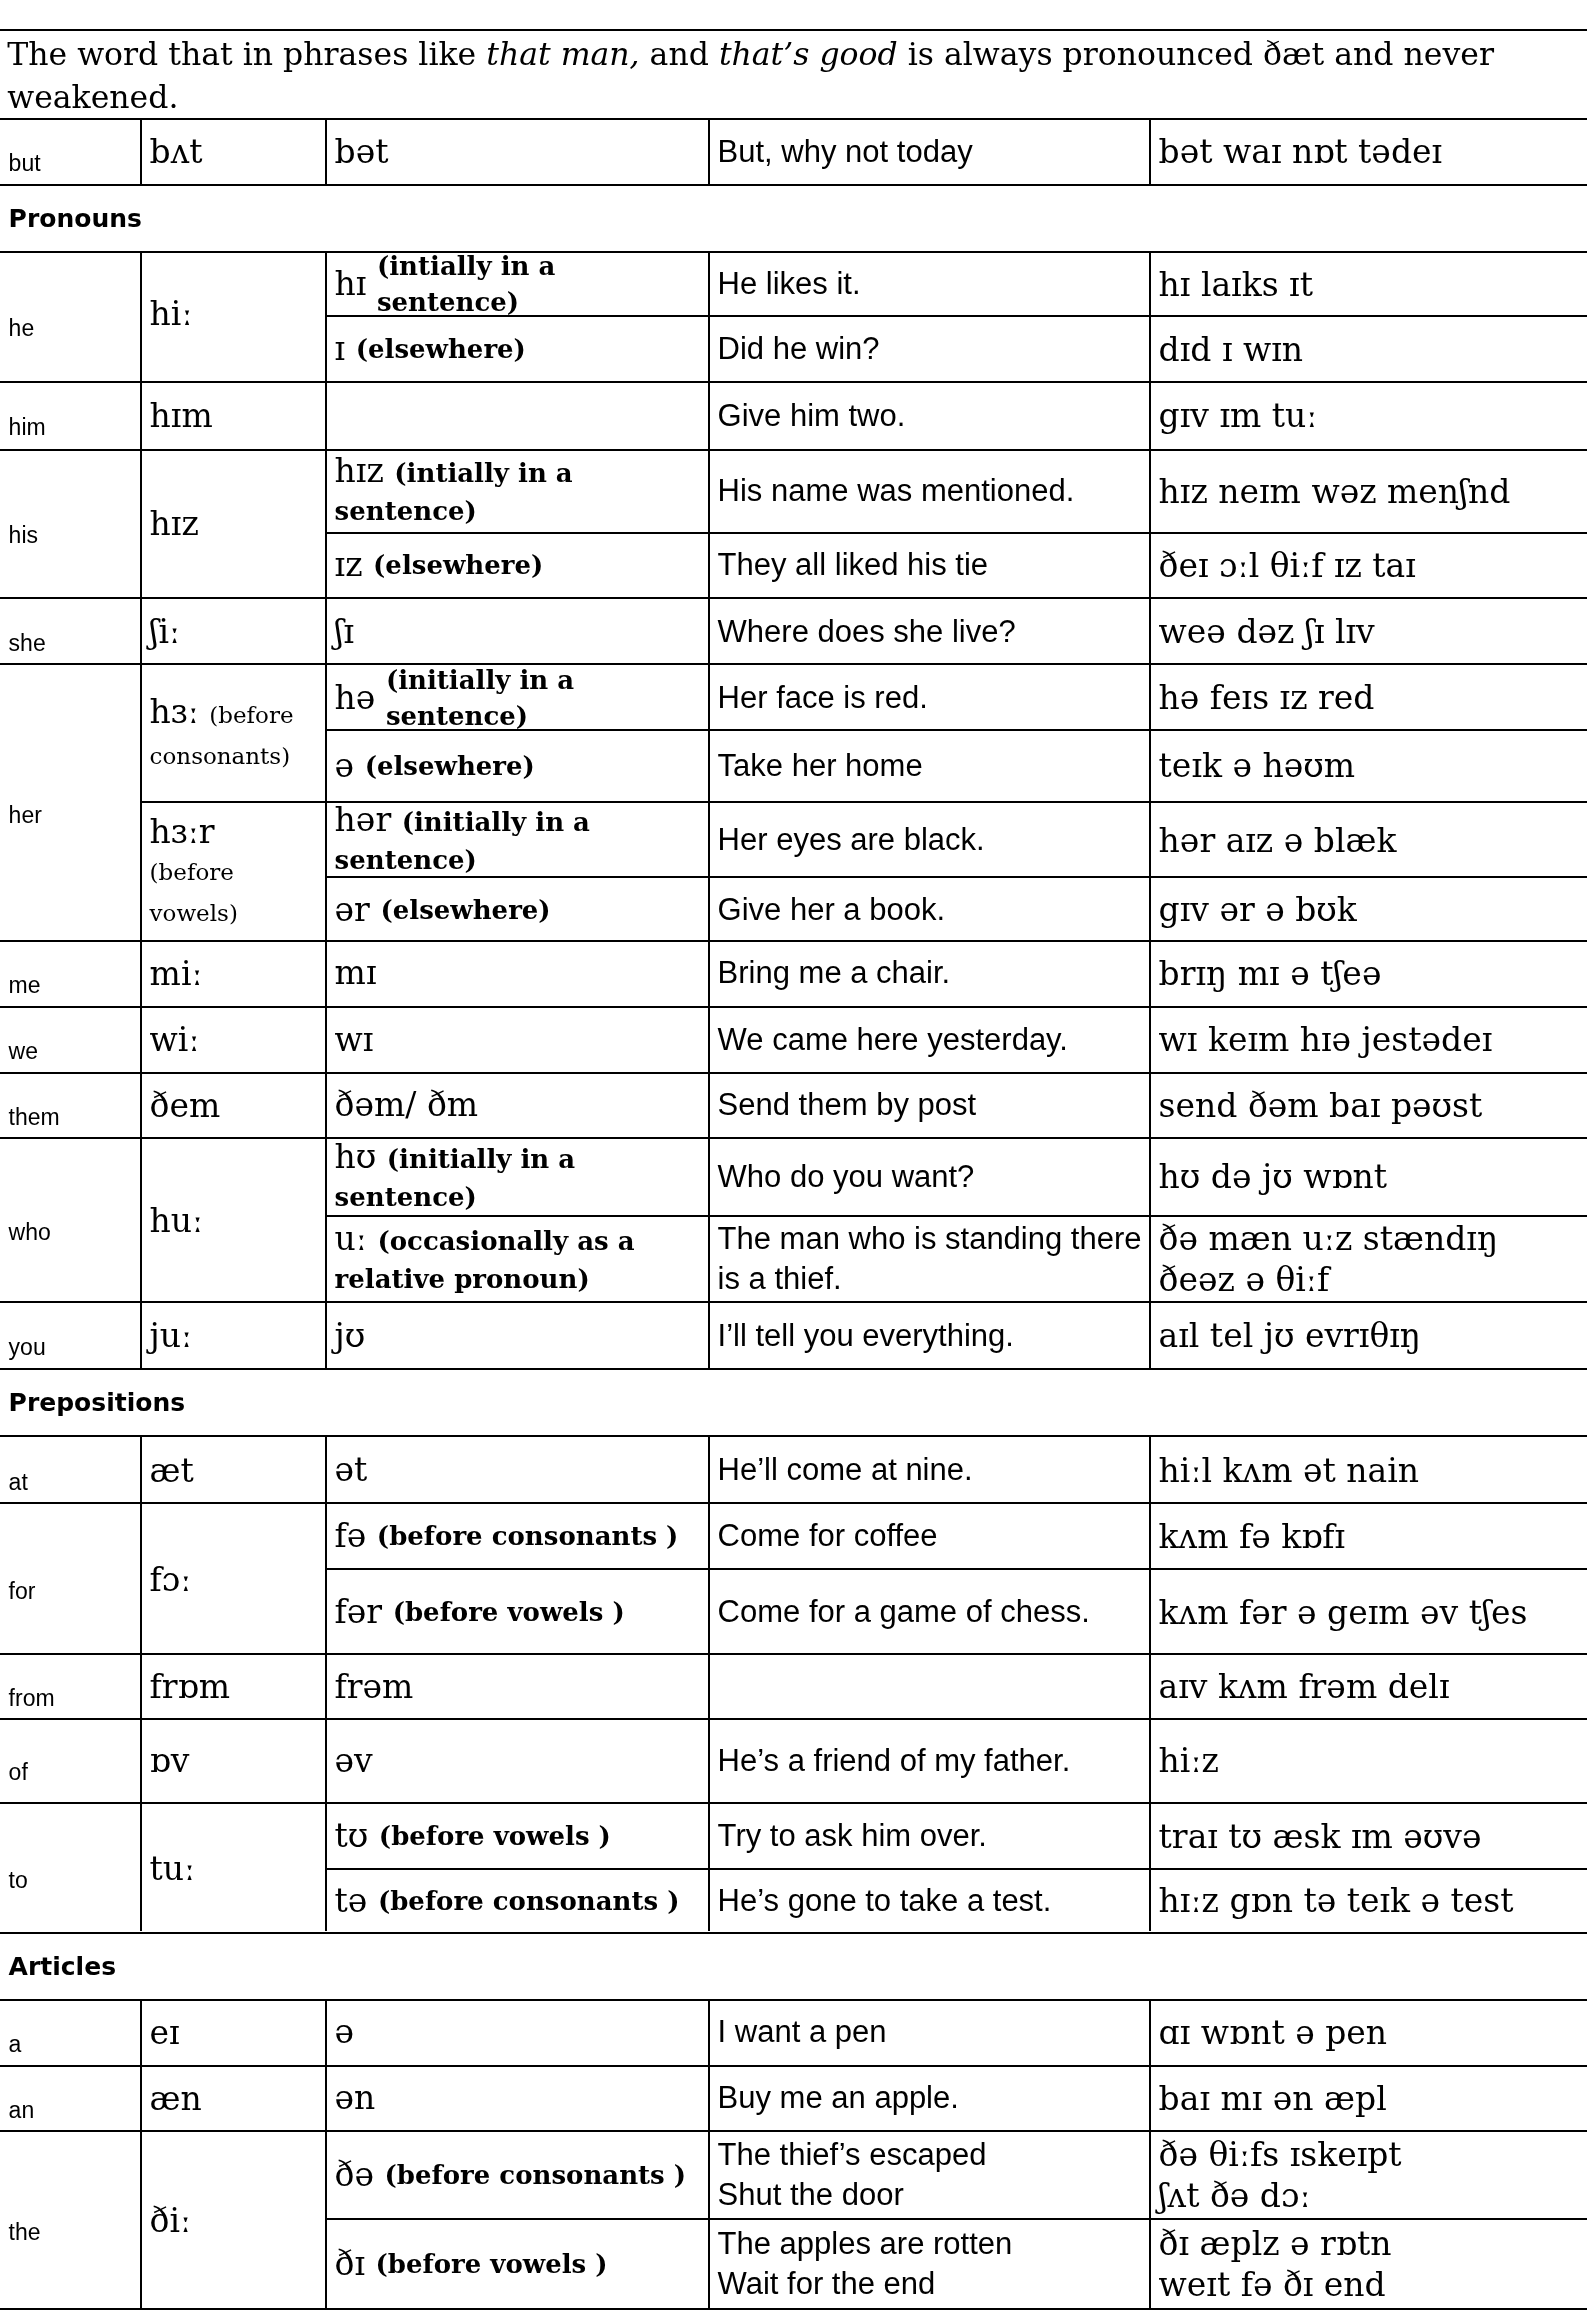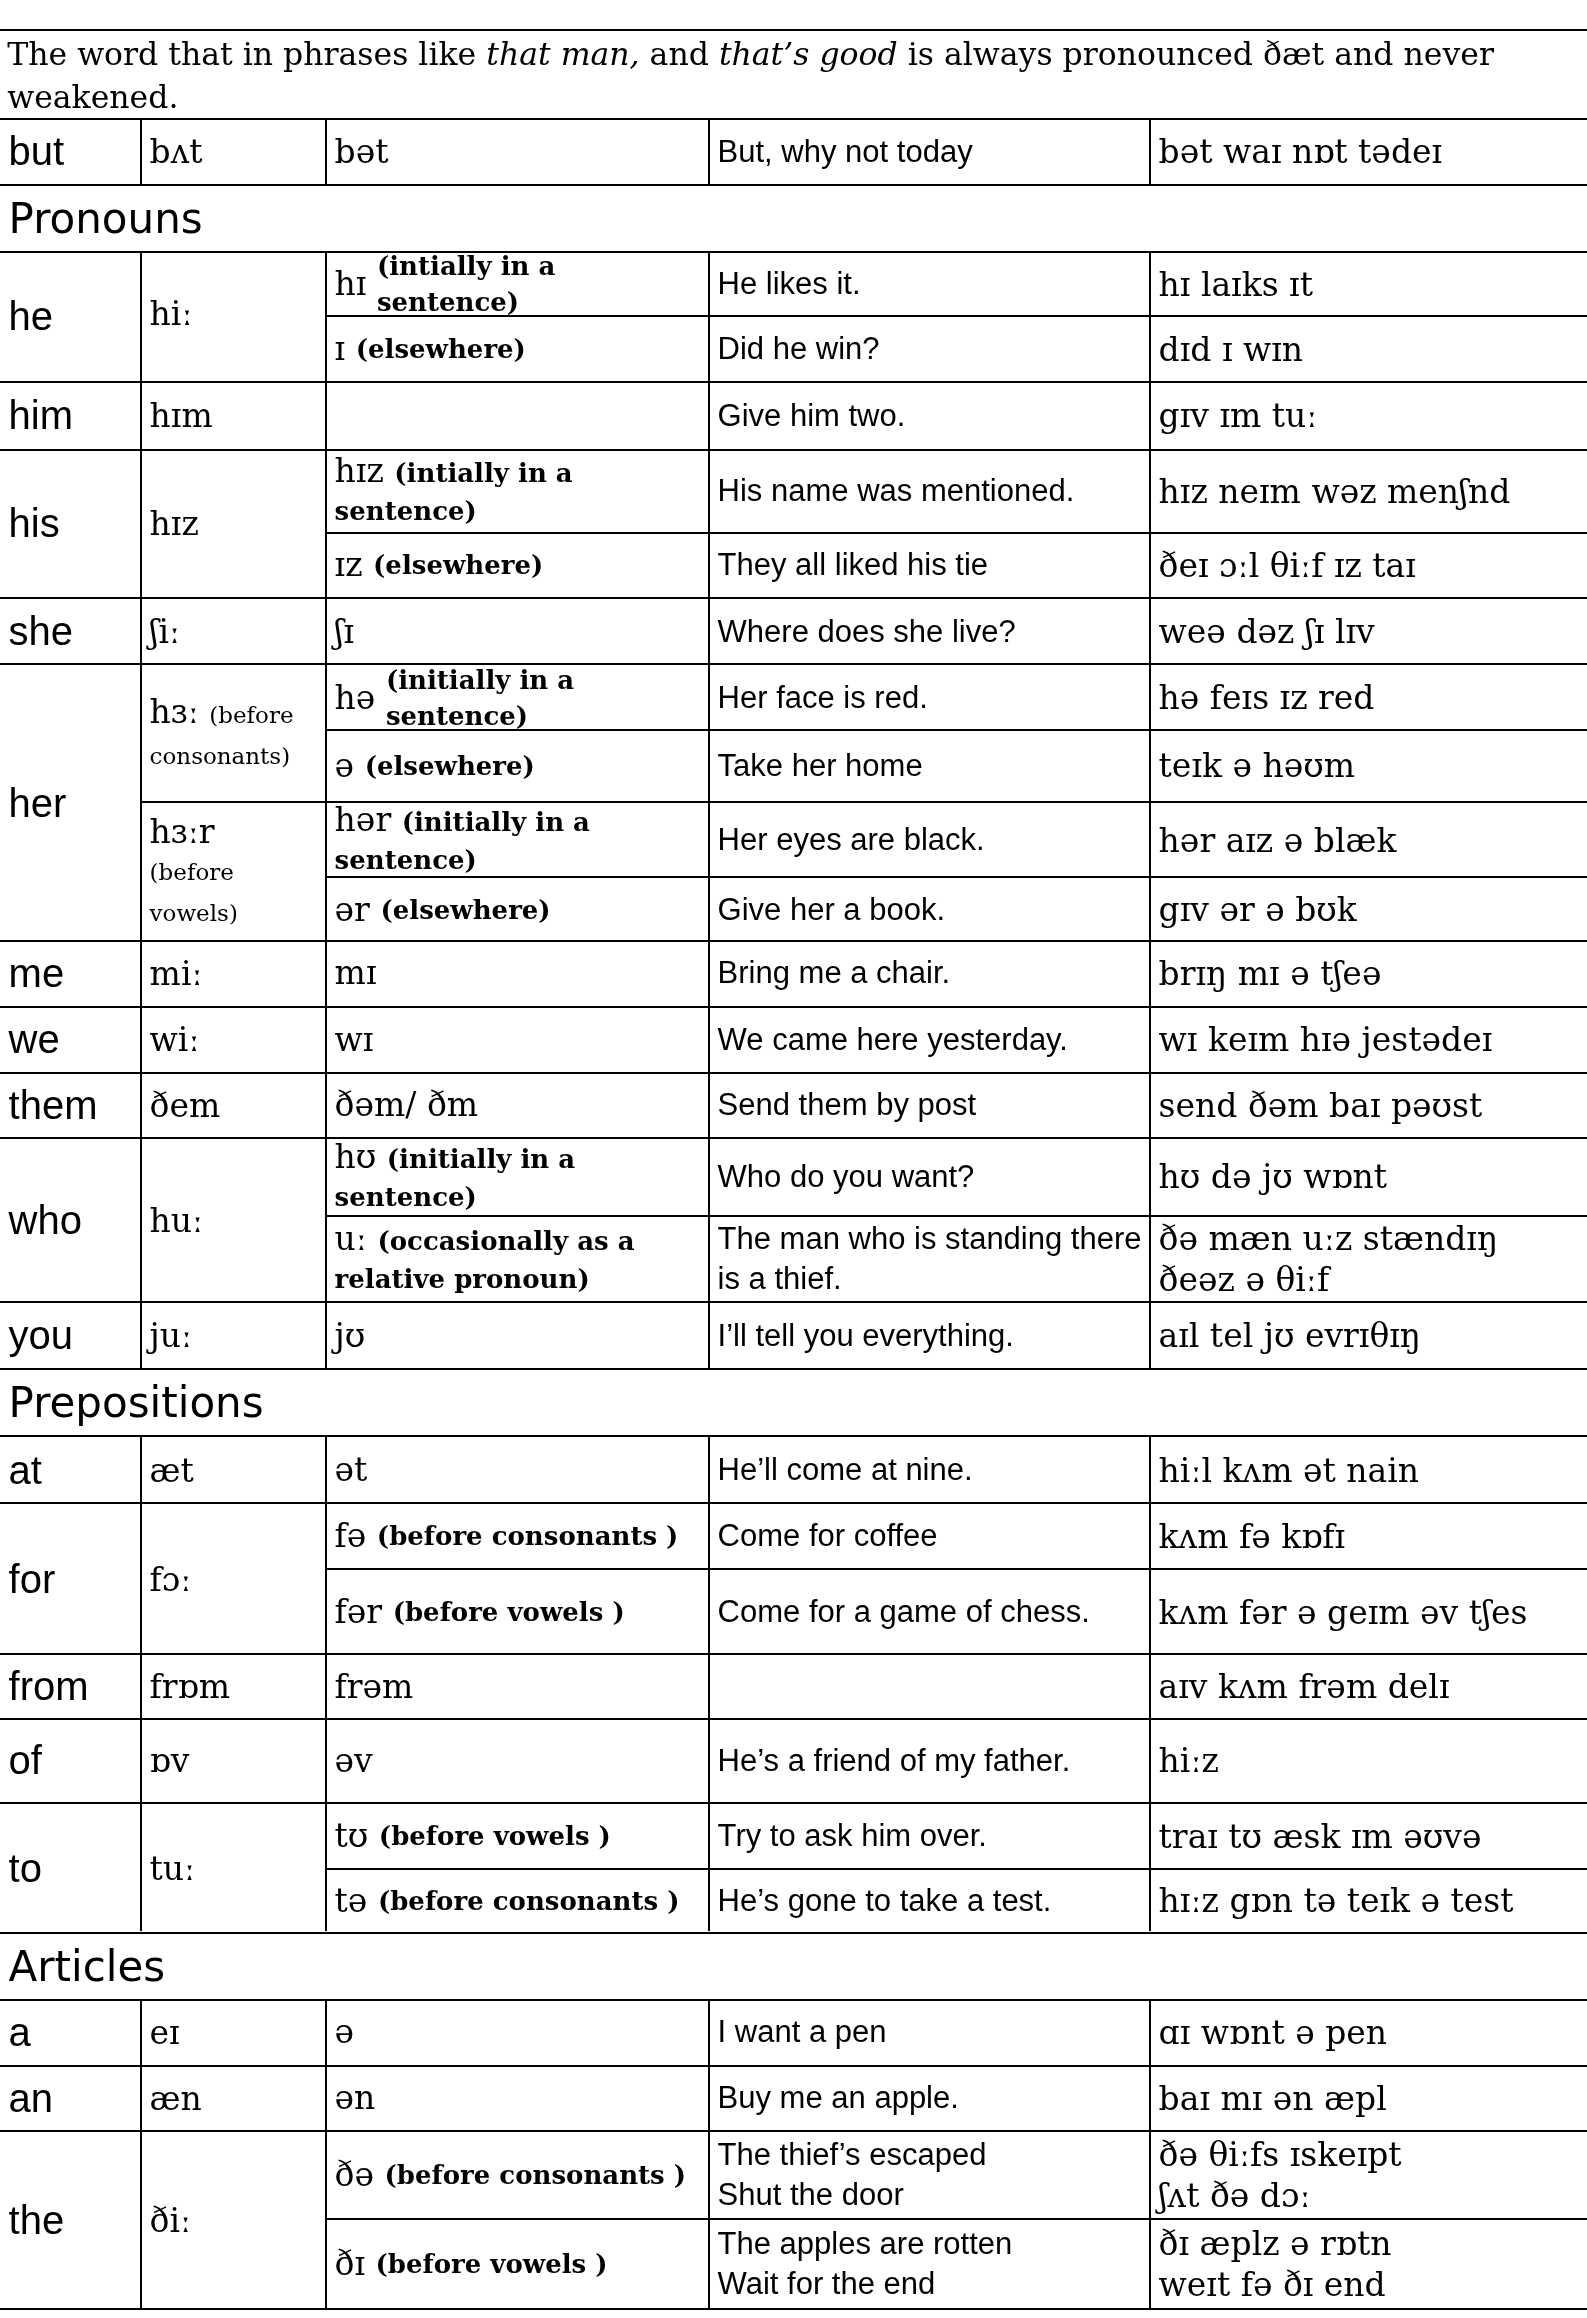--- a/index.html
+++ b/index.html
@@ -10,31 +10,31 @@
   .intro {
     position: absolute; left: 7.2px; top: 33px; width: 1560px;
     font-family: "DejaVu Serif", "Liberation Serif", serif;
     font-size: 31.5px; line-height: 43px;
   }
   .intro i { font-style: italic; }
   .cell {
     position: absolute; display: flex; align-items: center;
     box-sizing: border-box; padding-left: 8.6px; padding-right: 5.7px;
   }
-  .c-word { font-family: "Liberation Sans", sans-serif; font-size: 40px; }
+  .c-word { font-family: "Liberation Sans", sans-serif; font-size: 23px; margin-top: 12px; }
   .c-ipa  { font-family: "DejaVu Serif", "Liberation Serif", serif; font-size: 33px; line-height: 37px; }
   .c-weak { font-family: "DejaVu Serif", "Liberation Serif", serif; font-size: 33px; line-height: 36px; }
   .c-weak .note { font-size: 26px; font-weight: bold; }
   .c-strong-note { font-size: 23px; }
   .c-sent { font-family: "Liberation Sans", sans-serif; font-size: 31px; line-height: 40px; }
   .c-trans { font-family: "DejaVu Serif", "Liberation Serif", serif; font-size: 33px; line-height: 41px; }
   .section-label {
     position: absolute; left: 8.6px;
-    font-family: "DejaVu Sans", sans-serif; font-size: 42px;
-    display: flex; align-items: center;
+    font-family: "DejaVu Sans", sans-serif; font-size: 25px;
+    display: flex; align-items: center; font-weight: bold;
   }
   .multi { display: block; }
 </style>
 </head>
 <body>
 
 <div class="page">
 
   <div class="hline" style="top:29px"></div>
   <div class="intro"><span>The word that in phrases like </span><i>that man,</i><span> and </span><i>that’s good</i><span> is always pronounced ðæt and never weakened.</span></div>

